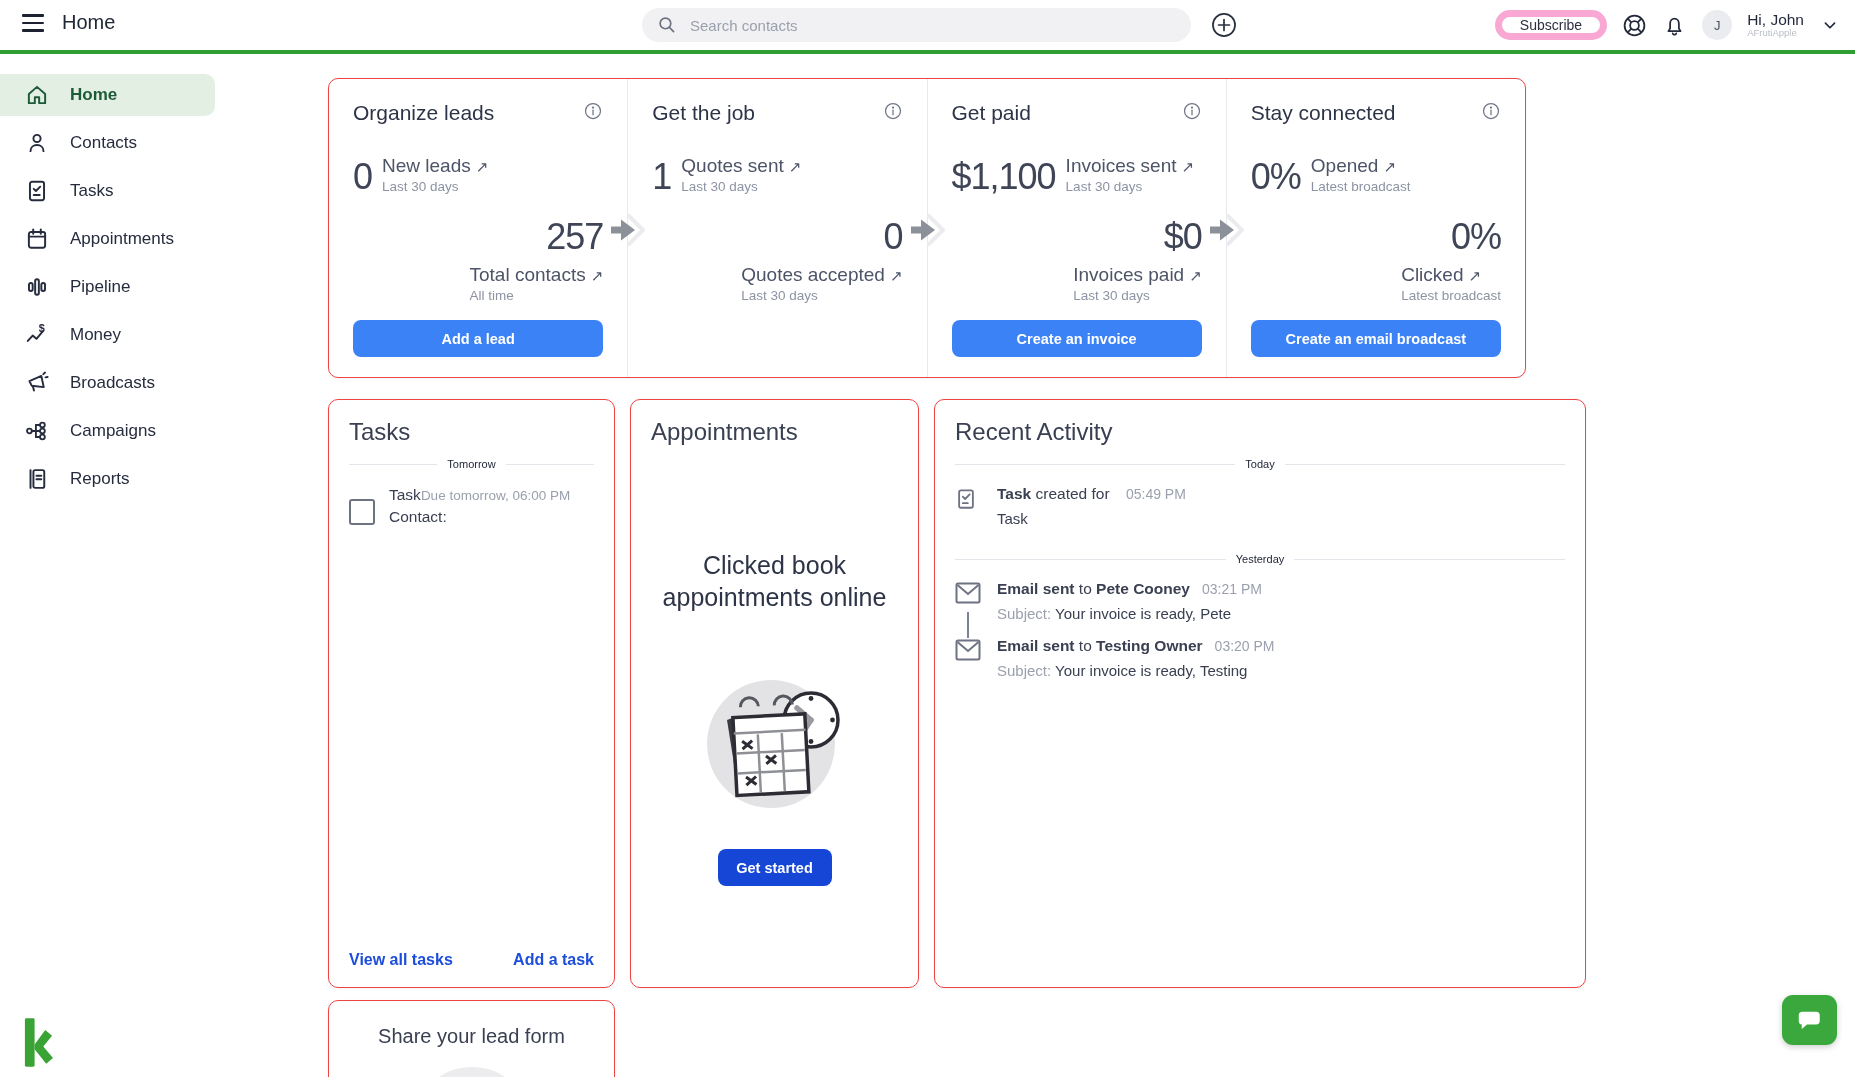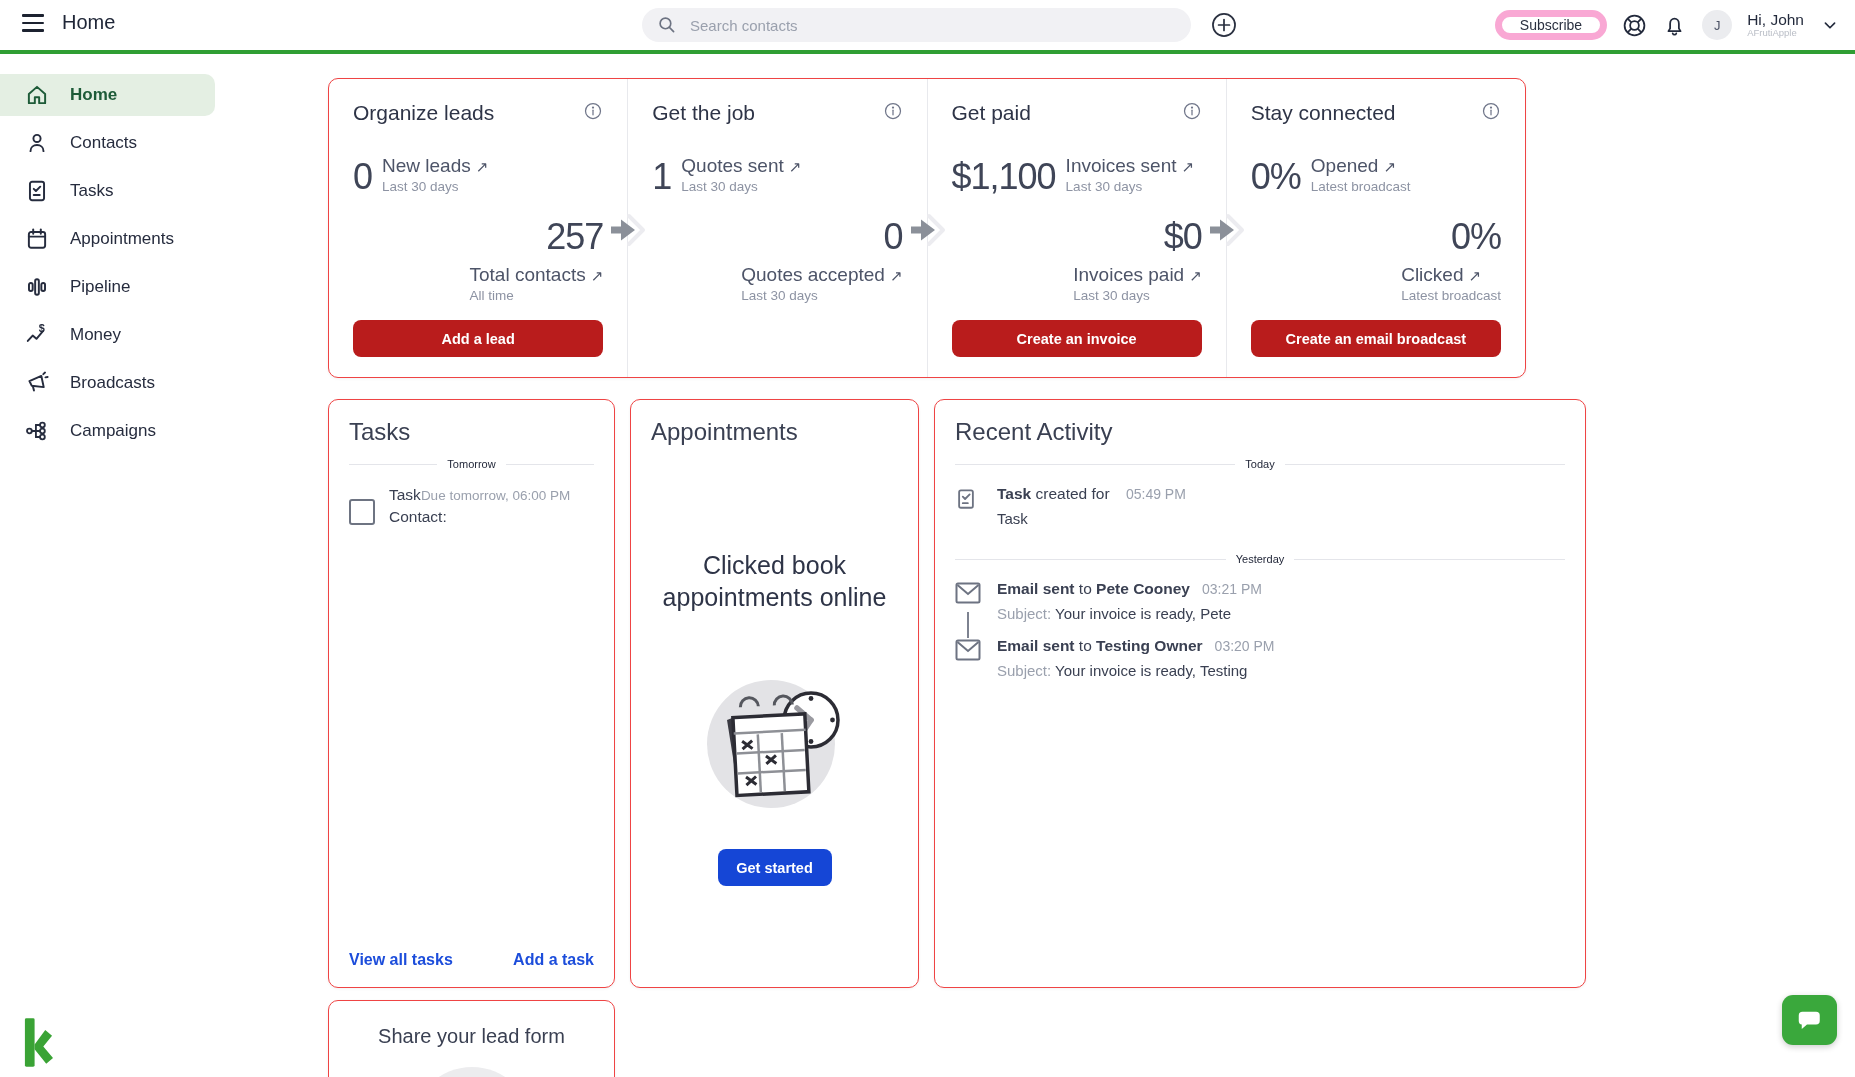--- a/index.html
+++ b/index.html
@@ -46,21 +46,21 @@
   .stat-title-row { display:flex; justify-content:space-between; align-items:flex-start; }
   .stat-title { font-size:21px; color:#2e3447; }
   .stat { display:flex; align-items:flex-end; gap:10px; }
   .stat.first { margin-top:30px; }
   .stat.second { margin-top:26px;flex-direction:column; }
   .stat-value { font-size:36px; line-height:.95; color:#3f4557; letter-spacing:-1px; }
   .stat-text { display:flex; flex-direction:column; }
   .stat-label { font-size:19px; color:#4d5468; line-height:1.15; }
   .trend { font-size:15px; margin-left:5px; color:#4d5468; }
   .stat-sub { font-size:13.5px; color:#8d93a3; margin-top:2px; }
-  .stat-btn { margin-top:auto; height:37px; border:none; border-radius:8px; background:#b91c1c; color:#fff; font-size:14.5px; font-weight:700; font-family:inherit; cursor:pointer; }
+  .stat-btn { margin-top:auto; height:37px; border:none; border-radius:8px; background:#3b82f6; color:#fff; font-size:14.5px; font-weight:700; font-family:inherit; cursor:pointer; }
   .col-arrow { position:absolute; top:131px; right:-22px; width:44px; height:40px; z-index:2; pointer-events:none; }
 
   
   .card-title { font-size:24px; color:#3a4052; padding:18px 20px 0; }
   .group-divider { display:flex; align-items:center; gap:10px; margin:12px 20px 0; }
   .group-divider .line { flex:1; height:1px; background:#e4e5ea; }
   .group-label { font-size:11px; font-weight:400; color:#23283a; white-space:nowrap; }
 
   
   #tasks-card { left:328px; top:399px; width:287px; height:589px; }
@@ -237,20 +237,31 @@
           <line x1="11" y1="6.5" x2="11" y2="17.5"></line>
           <line x1="11" y1="6.5" x2="14.8" y2="6.5"></line>
           <line x1="11" y1="12" x2="14.8" y2="12"></line>
           <line x1="11" y1="17.5" x2="14.8" y2="17.5"></line>
           <circle cx="17" cy="6.5" r="2.2"></circle>
           <circle cx="17" cy="12" r="2.2"></circle>
           <circle cx="17" cy="17.5" r="2.2"></circle>
         </svg>
       </span>
     <span class="lbl">Campaigns</span>
+  </div>
+  <div class="side-item">
+    <span>
+        <svg width="26" height="26" viewBox="0 0 24 24" fill="none" stroke="currentColor" stroke-width="1.8" stroke-linecap="round" stroke-linejoin="round">
+          <path d="M6 3.8 v16.4"></path>
+          <rect x="8.7" y="3.8" width="10" height="16.4" rx="1.6"></rect>
+          <line x1="11.5" y1="9" x2="16" y2="9"></line>
+          <line x1="11.5" y1="12.2" x2="16" y2="12.2"></line>
+        </svg>
+      </span>
+    <span class="lbl">Reports</span>
   </div>
 </nav>
 
 <section class="card" id="stats-card">
 
   <div class="stat-col">
     <div class="stat-title-row">
       <span class="stat-title">Organize leads</span>
       <span>
           <svg width="20" height="20" viewBox="0 0 24 24" fill="none" stroke="#70768a" stroke-width="1.5" stroke-linecap="round">

